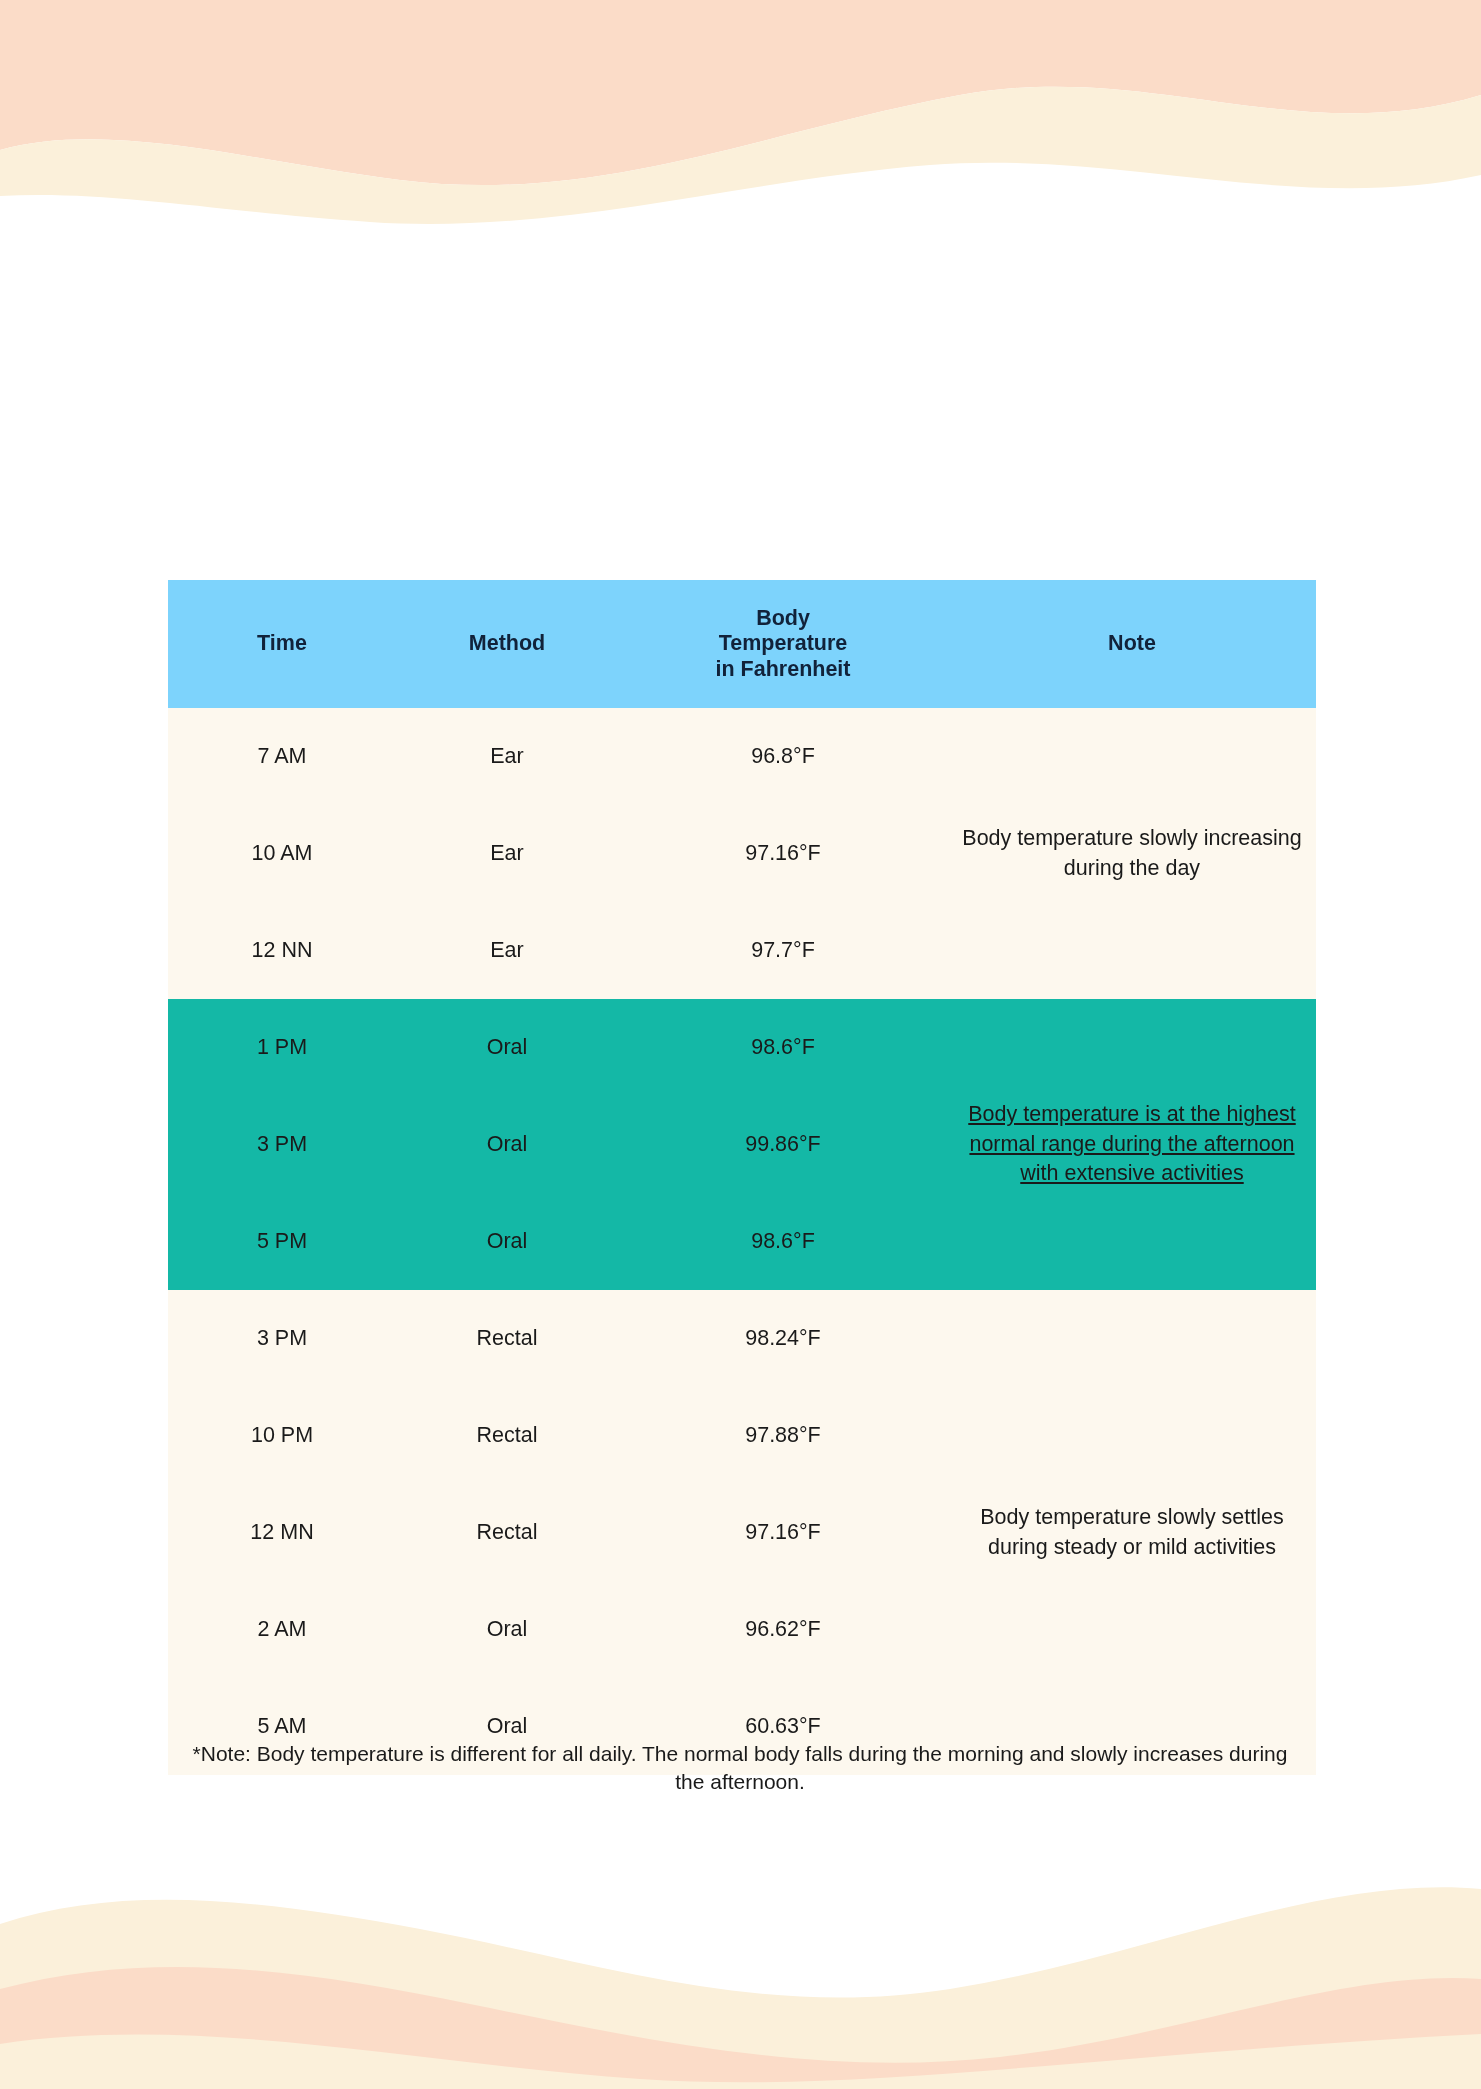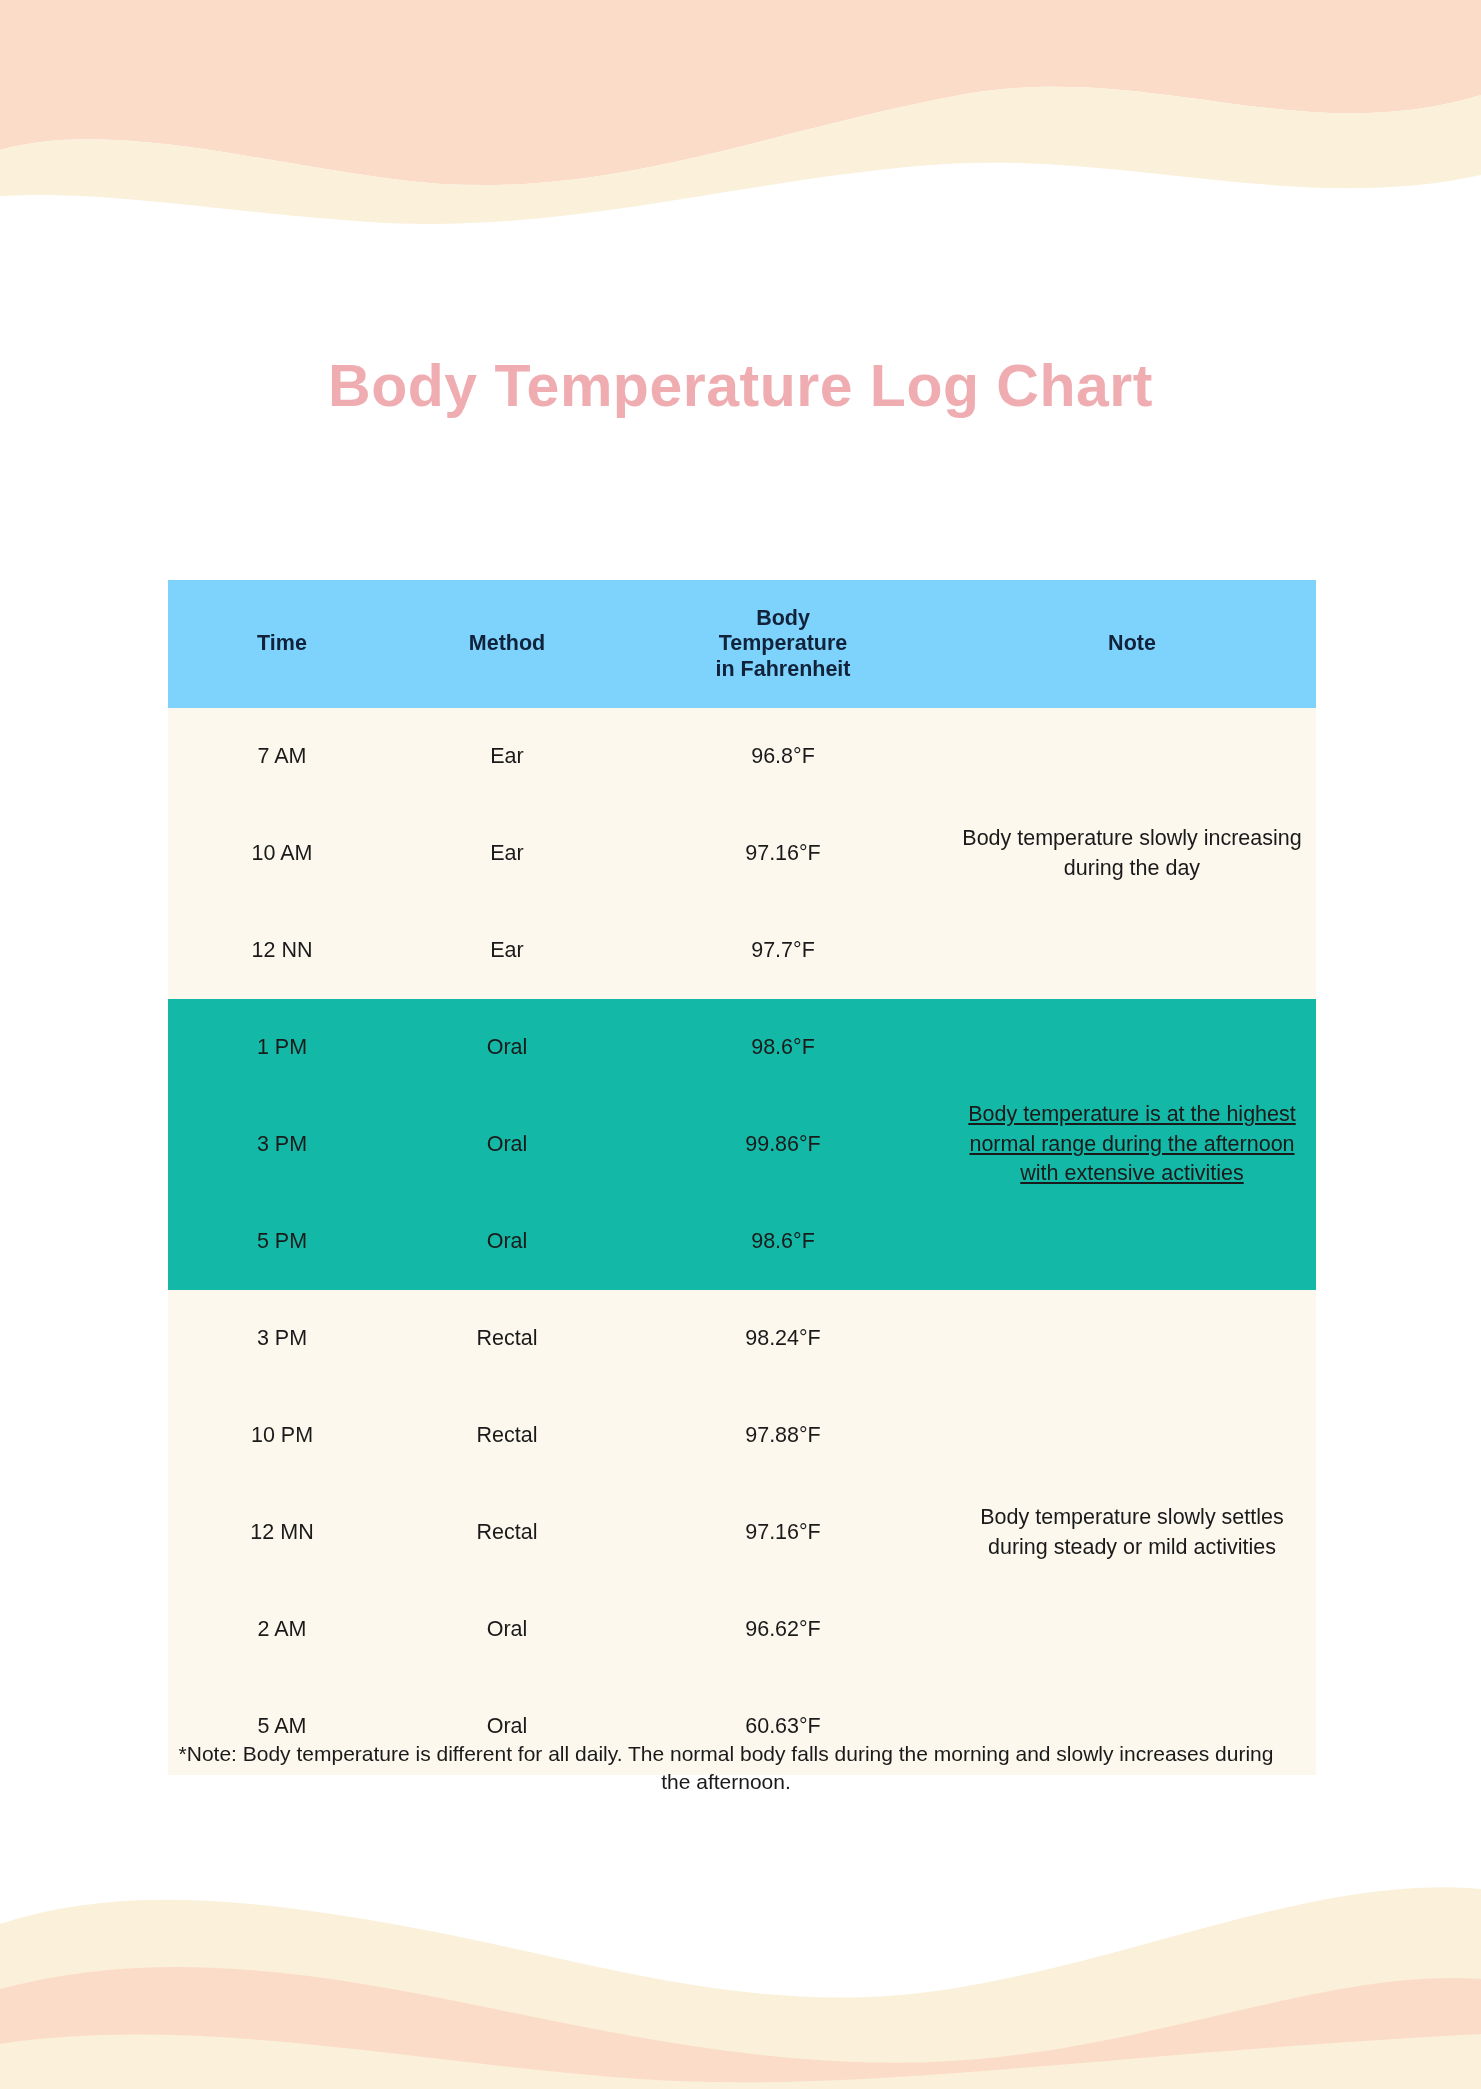--- a/index.html
+++ b/index.html
@@ -85,40 +85,39 @@
   td.note-cell {
     line-height: 1.38;
     padding: 0 18px;
   }
   td.note-a { background: #fdf8ee; }
   td.note-b { background: #ffffff; text-decoration: underline; }
 
   .footnote {
     position: absolute;
     top: 1740px;
-    left: 176px;
+    left: 190px;
     width: 1100px;
     text-align: center;
     font-size: 21px;
     color: #1a1a1a;
     line-height: 1.35;
   }
 </style>
 </head>
 <body>
 
 <div class="page">
 
   <svg class="deco deco-top" viewBox="0 0 1481 230" preserveAspectRatio="none">
     <path d="M0,0 L1481,0 L1481,95 C1300,150 1150,60 960,95 C760,132 600,205 400,180 C250,161 110,120 0,150 Z" fill="#FBDCC8"></path>
     <path d="M0,0 L1481,0 L1481,40 C1330,95 1180,140 980,120 C780,100 620,30 430,50 C280,66 120,105 0,80 Z" fill="#FAE6D3" opacity="0.0"></path>
     <path d="M0,150 C110,120 250,161 400,180 C600,205 760,132 960,95 C1150,60 1300,150 1481,95 L1481,175 C1300,215 1120,150 930,165 C740,180 560,235 370,222 C220,212 110,190 0,196 Z" fill="#FBF0DA"></path>
   </svg>
 
-  <div class="title">Body Temperature Log Chart</div>
 
   <div class="table-wrap">
     <table class="log">
       <colgroup>
         <col class="c-time">
         <col class="c-method">
         <col class="c-temp">
         <col class="c-note">
       </colgroup>
       <thead>

